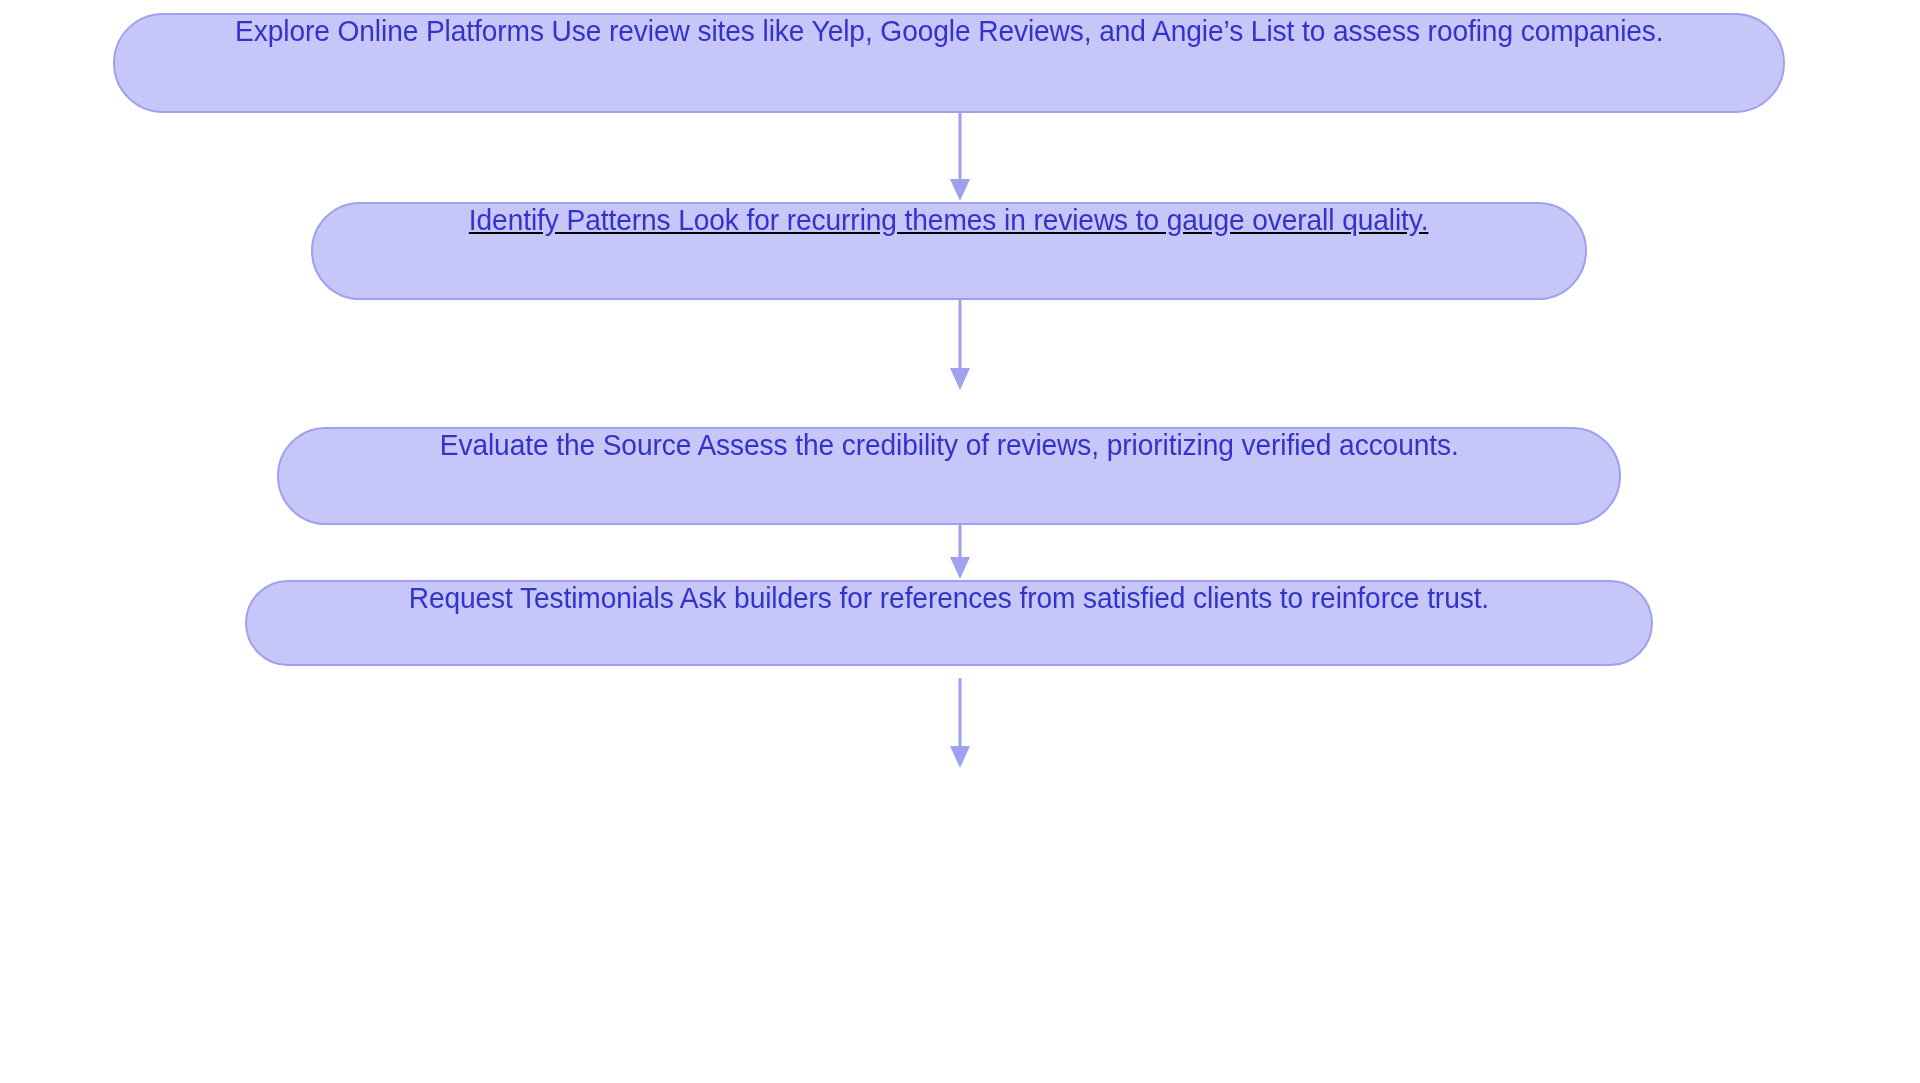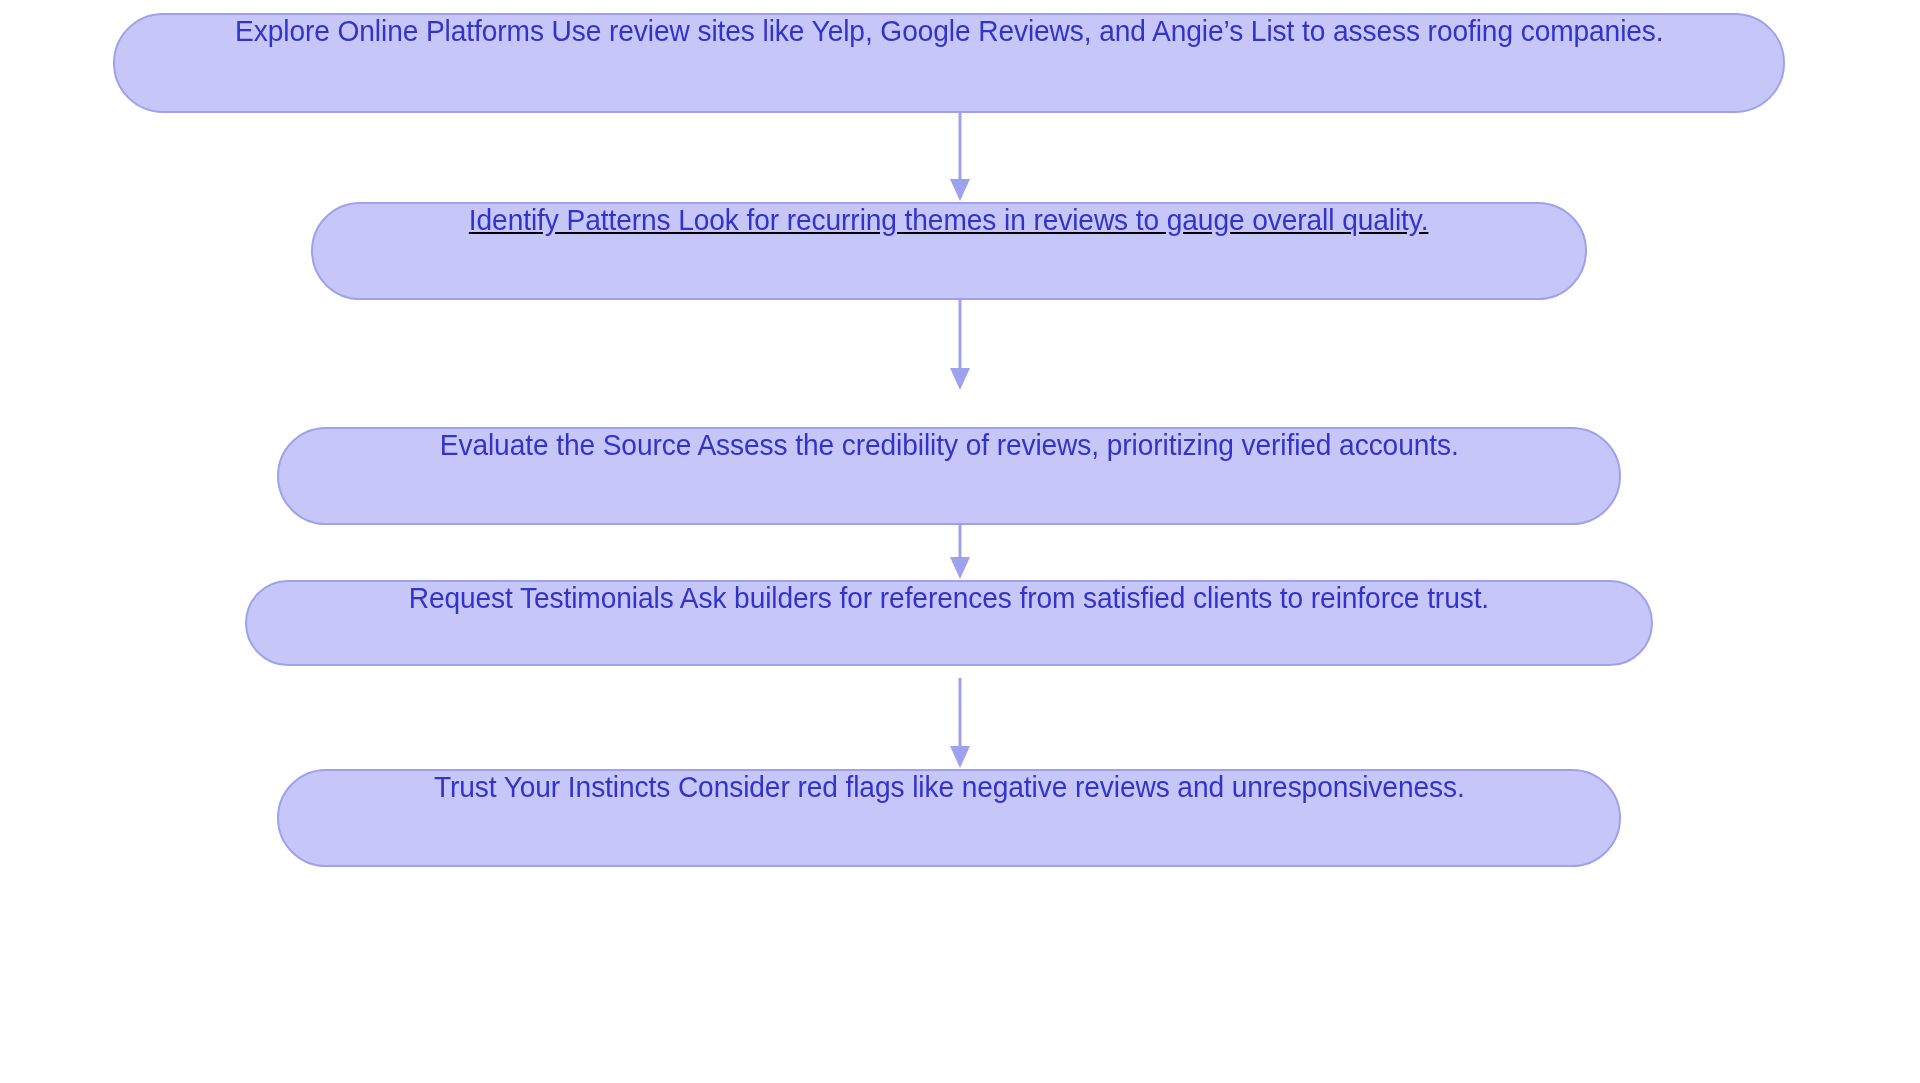--- a/index.html
+++ b/index.html
@@ -97,17 +97,14 @@
   </div>
 
   <div class="node" style="left:277px; top:391px; width:1344px; height:98px;margin-top:36px;">
     <span class="node-label">Evaluate the Source Assess the credibility of reviews, prioritizing verified accounts.</span>
   </div>
 
   <div class="node" style="left:245px; top:580px; width:1408px; height:86px;">
     <span class="node-label">Request Testimonials Ask builders for references from satisfied clients to reinforce trust.</span>
   </div>
 
-  <div class="node" style="left:277px; top:769px; width:1344px; height:98px;">
-    <span class="node-label">Trust Your Instincts Consider red flags like negative reviews and unresponsiveness.</span>
-  </div>
 
 </div>
 
 </body></html>

